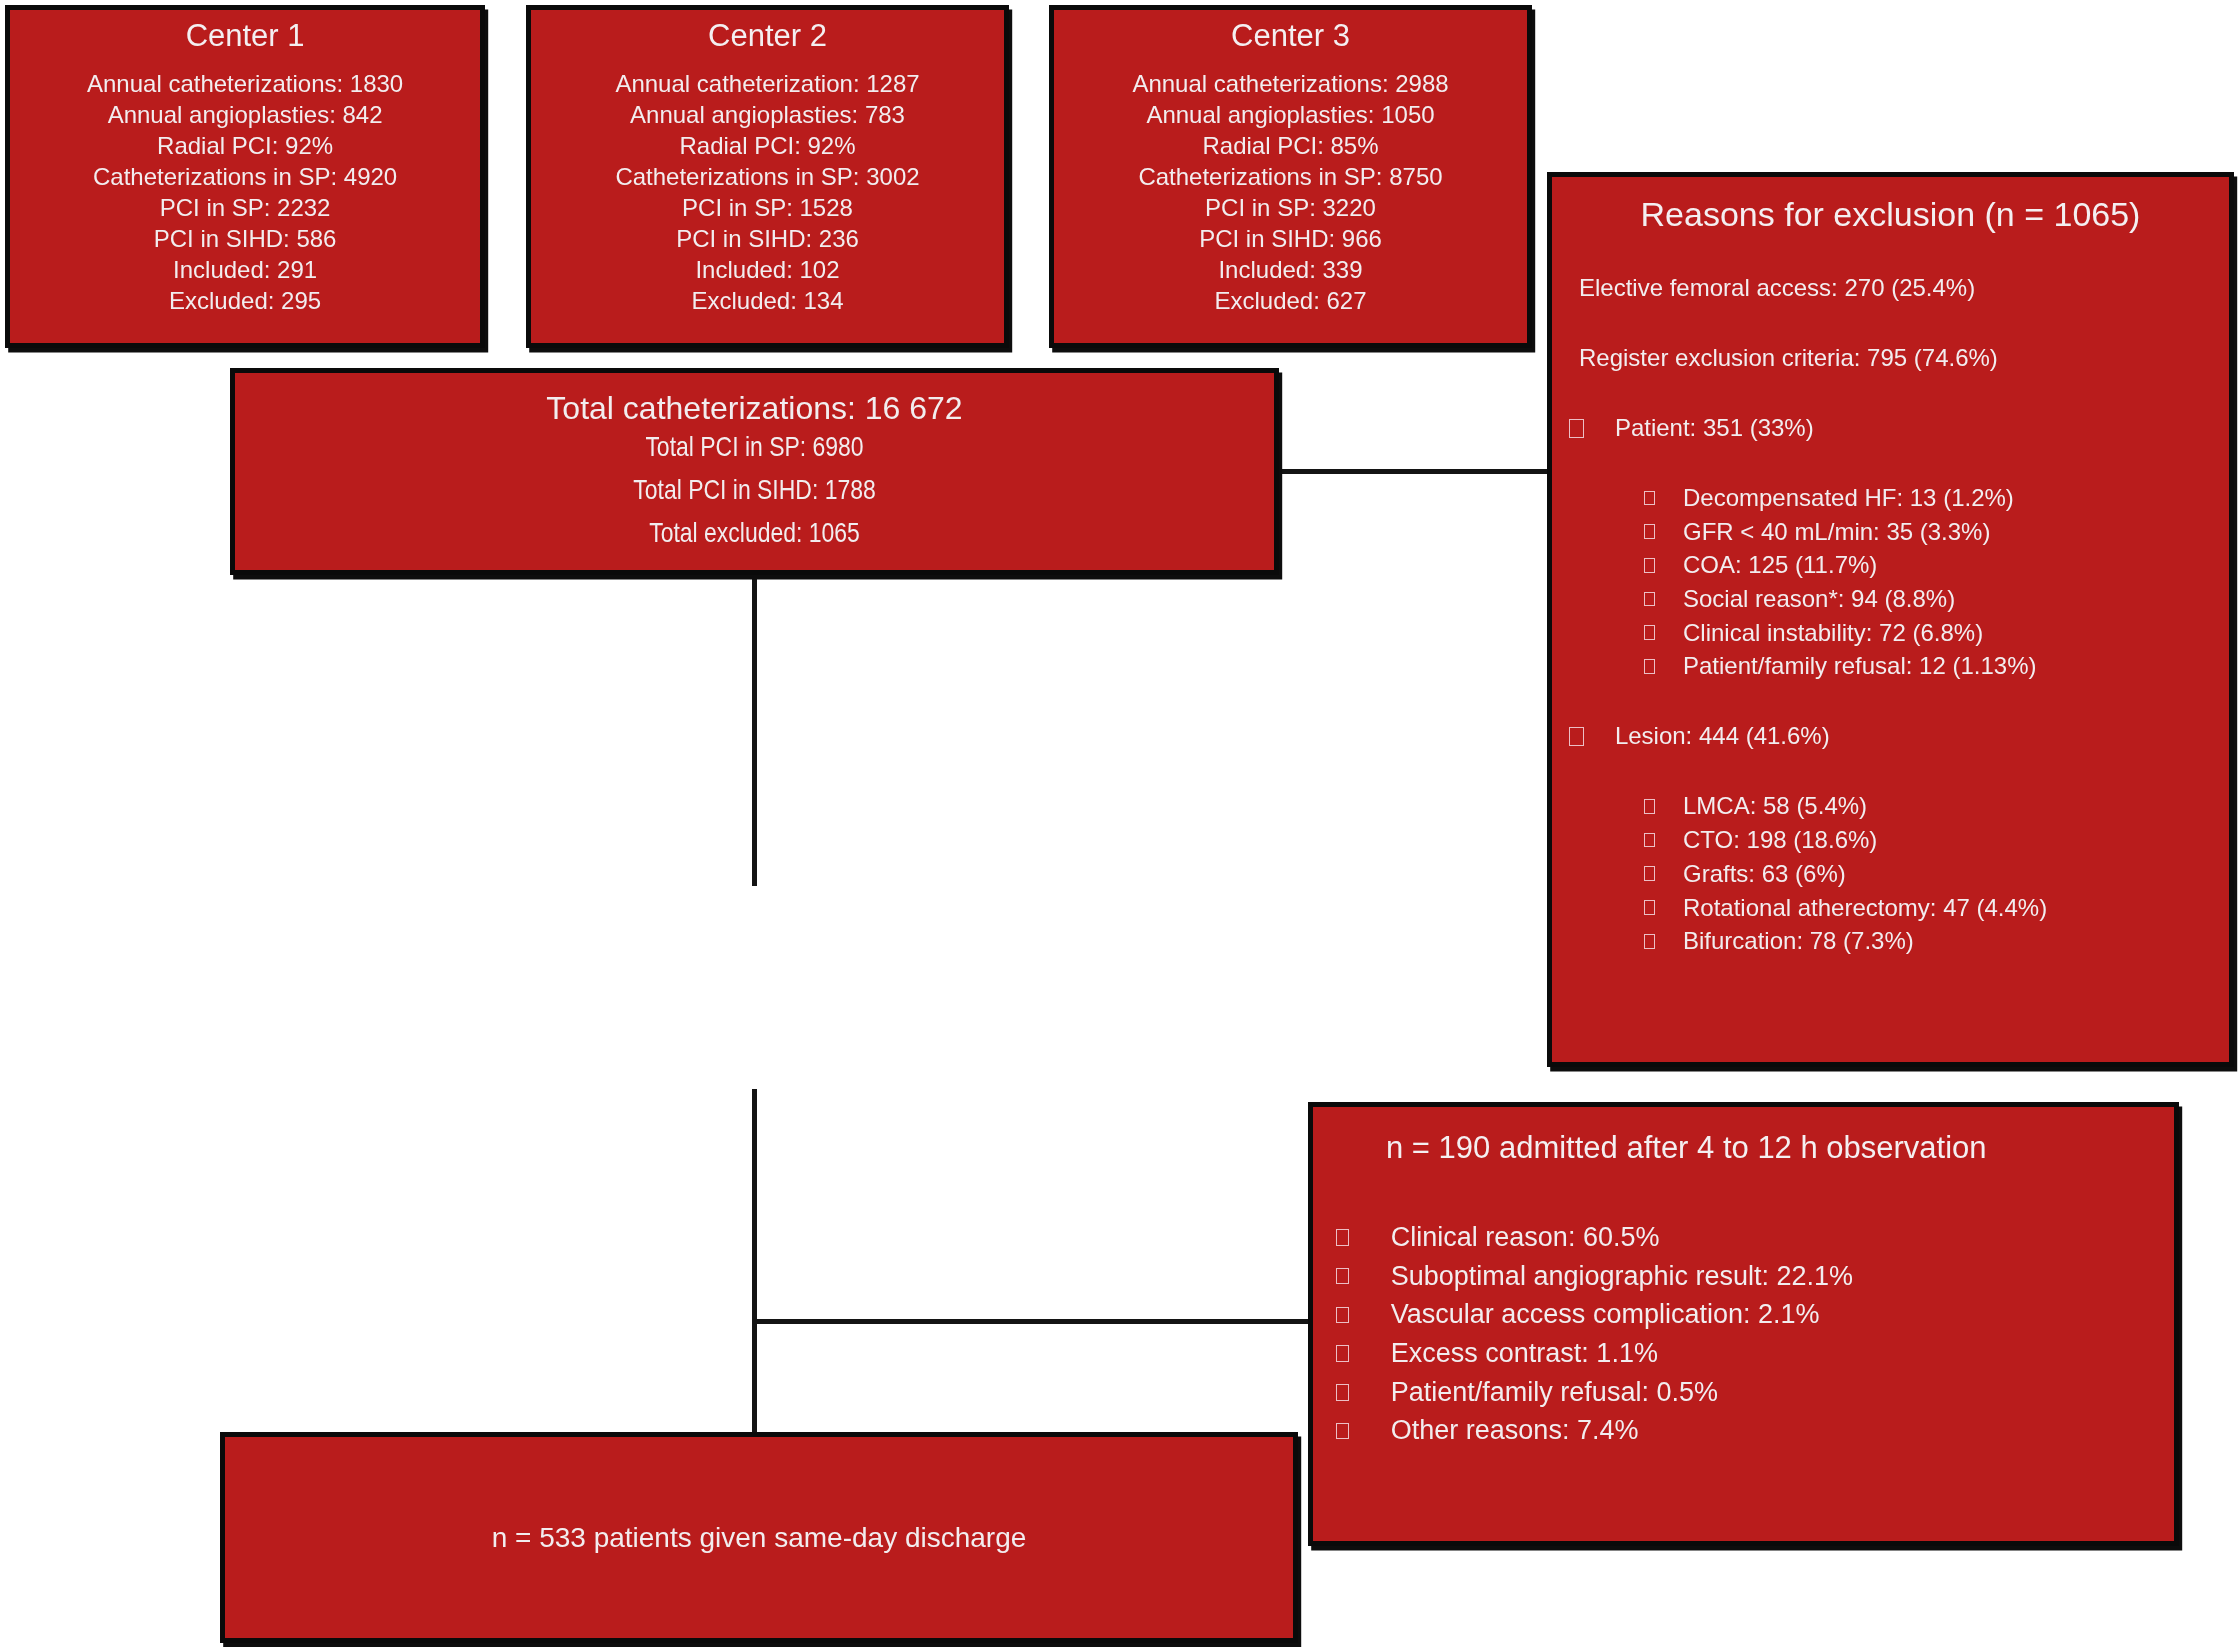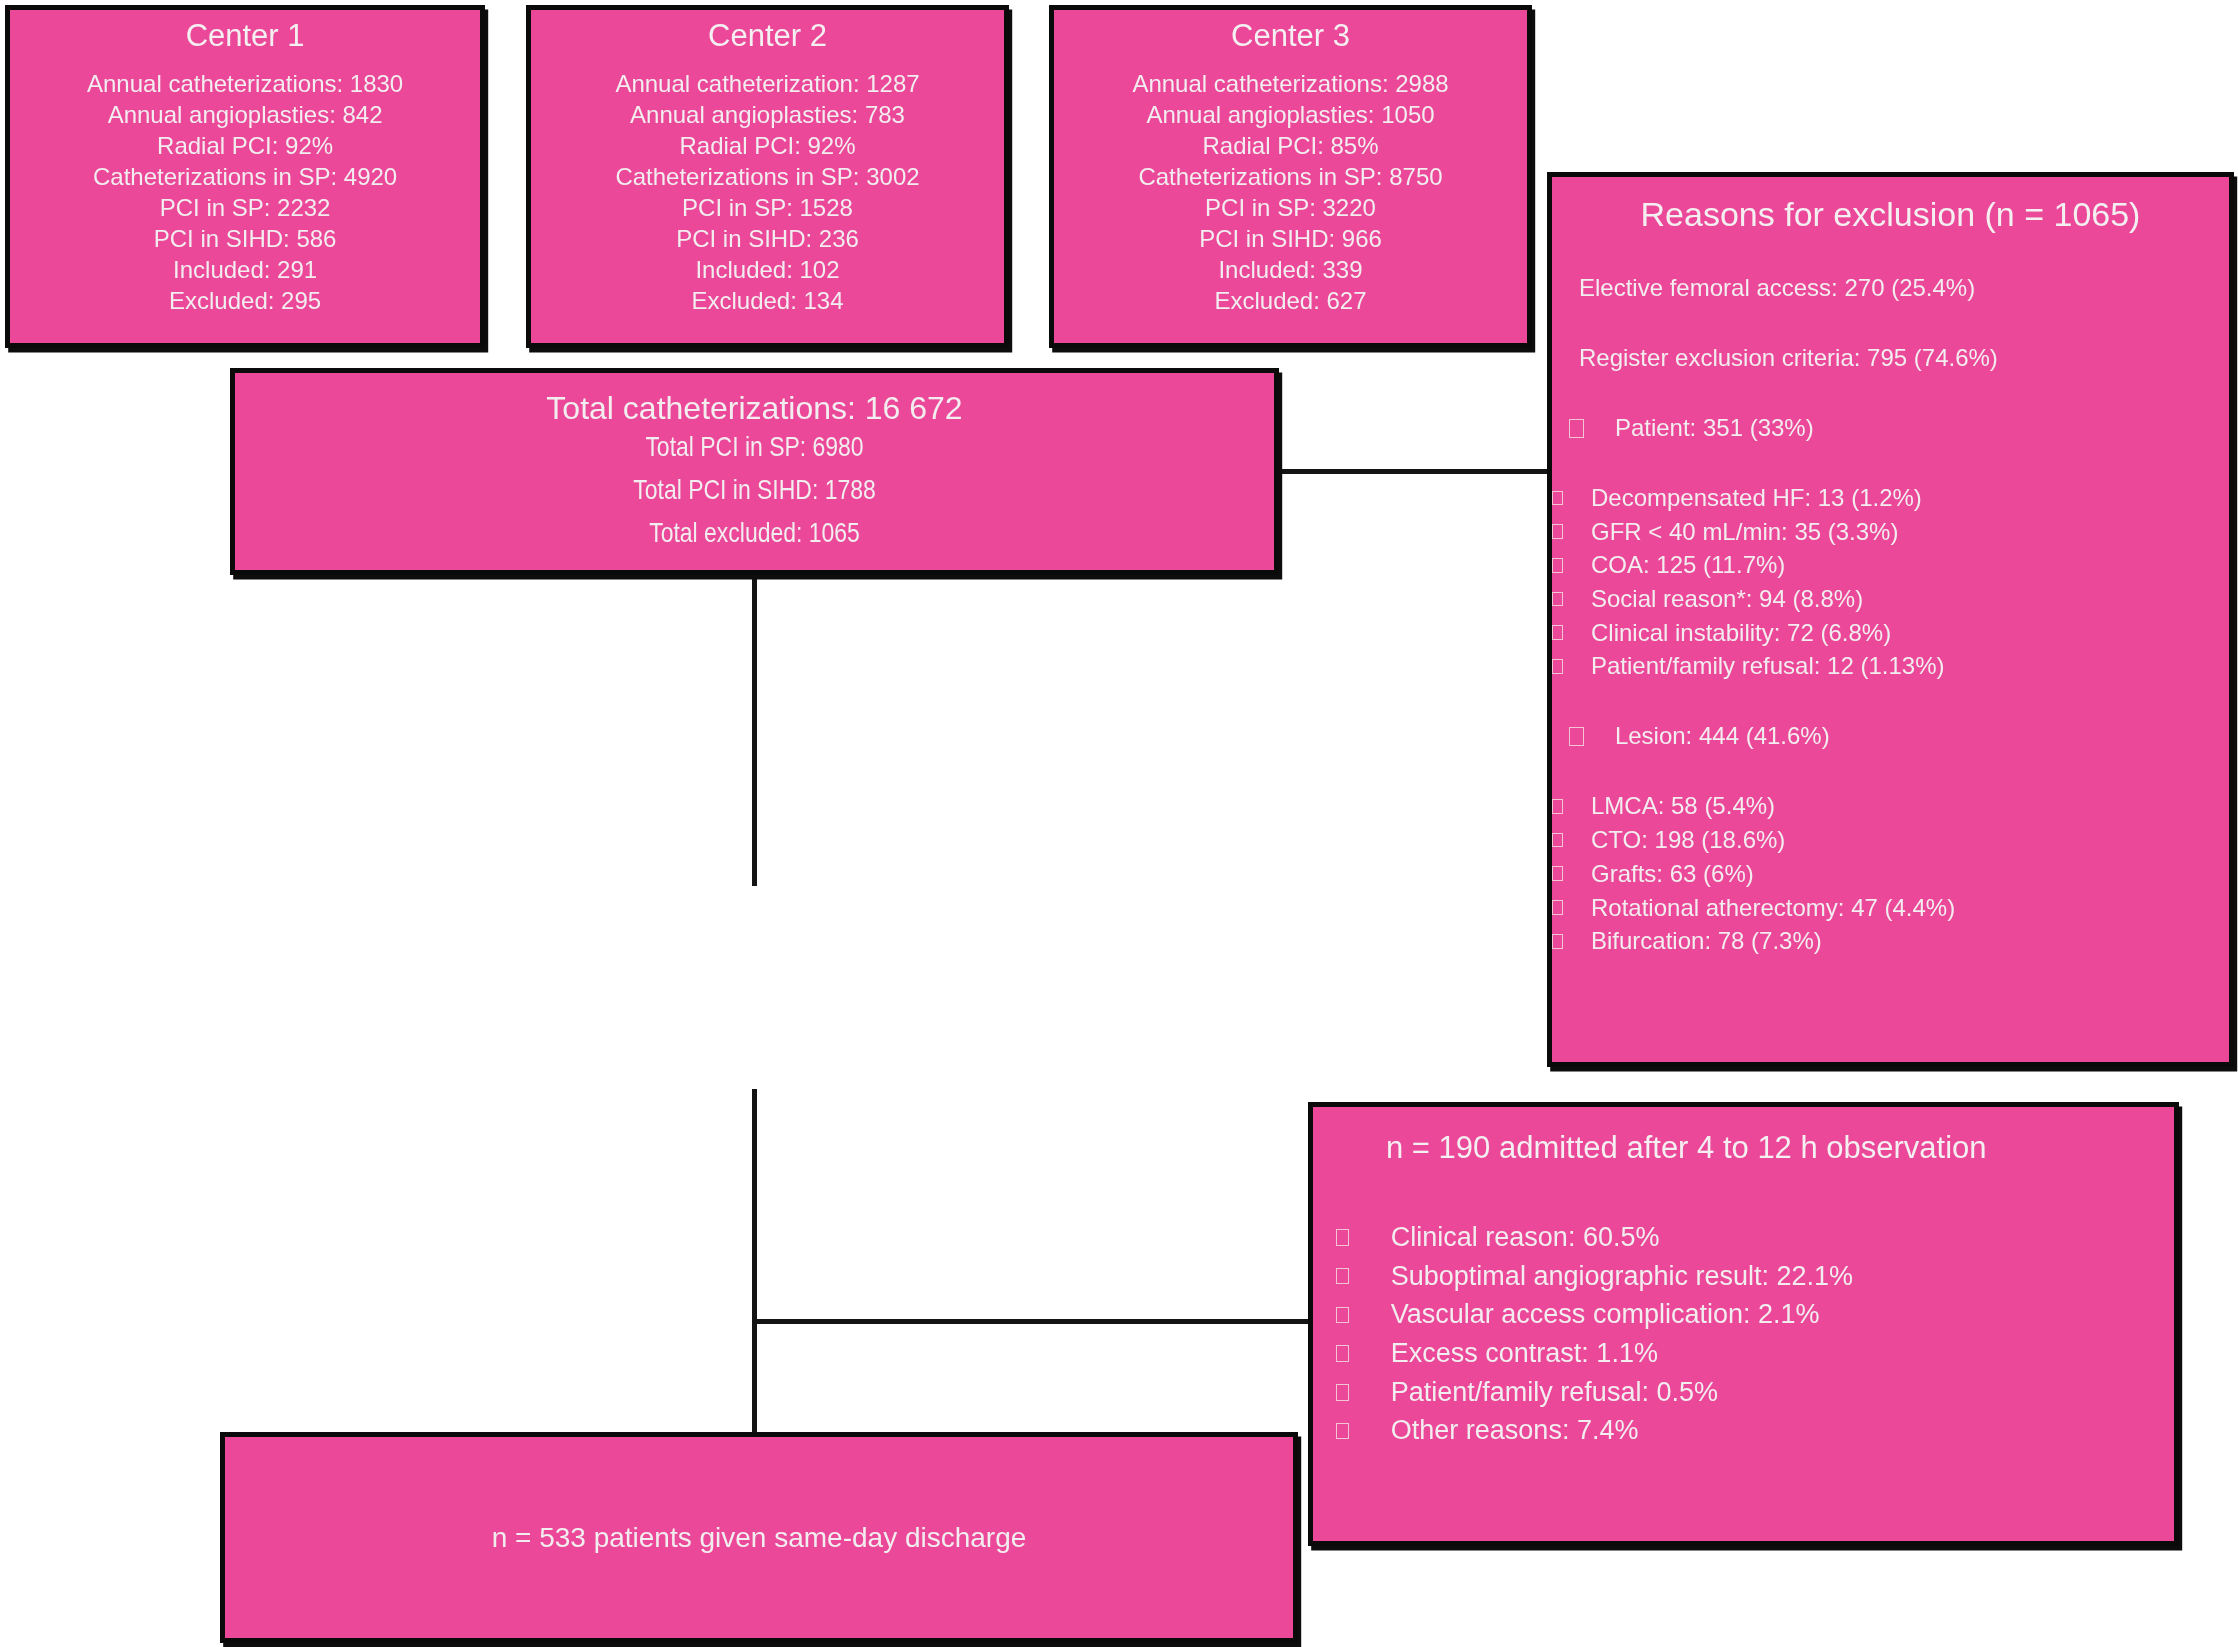--- a/index.html
+++ b/index.html
@@ -6,21 +6,21 @@
   .page{
     position:relative;
     width:2239px;height:1648px;
     background:#ffffff;
     font-family:"Liberation Sans", sans-serif;
     overflow:hidden;
   }
   
   .rbox{
     position:absolute;
-    background:#ec4899;
+    background:#b91c1c;
     border:5.1px solid #0a0a0a;
     box-shadow:3.2px 4.5px 0 #0d0d0d;
     color:#F2EDEF;
     box-sizing:border-box;
   }
   
   .center-box{padding-top:9px;text-align:center;}
   .box-title{
     margin:0;font-size:31px;font-weight:400;line-height:34px;color:#F4EFF1;
   }
@@ -39,21 +39,21 @@
   
   .excl-box{padding-top:19px;}
   .box-title-lg{
     margin:0;font-size:34px;font-weight:400;line-height:36px;
     text-align:center;color:#F4EFF1;
   }
   .excl-box .row{display:flex;align-items:center;font-size:24px;line-height:28px;}
   .row .txt{white-space:nowrap;}
   .lvl0{margin-left:27px;}
   .lvl1{margin-left:16.6px;}
-  .lvl2{}
+  .lvl2{margin-left:92px;}
   .mt-l{margin-top:42px;}
   .mt-s{margin-top:5.7px;}
   .bullet{
     display:inline-block;flex:none;
     border:1.9px solid rgba(242,214,221,0.88);
     background:transparent;box-sizing:border-box;
   }
   .lvl1 .bullet{width:15.3px;height:19px;margin-right:31px;}
   .lvl2 .bullet{width:11px;height:14.7px;margin-right:28px;}
   

